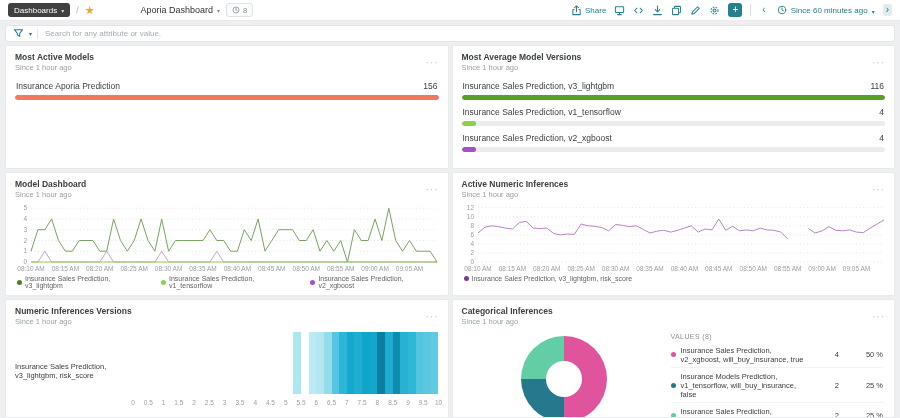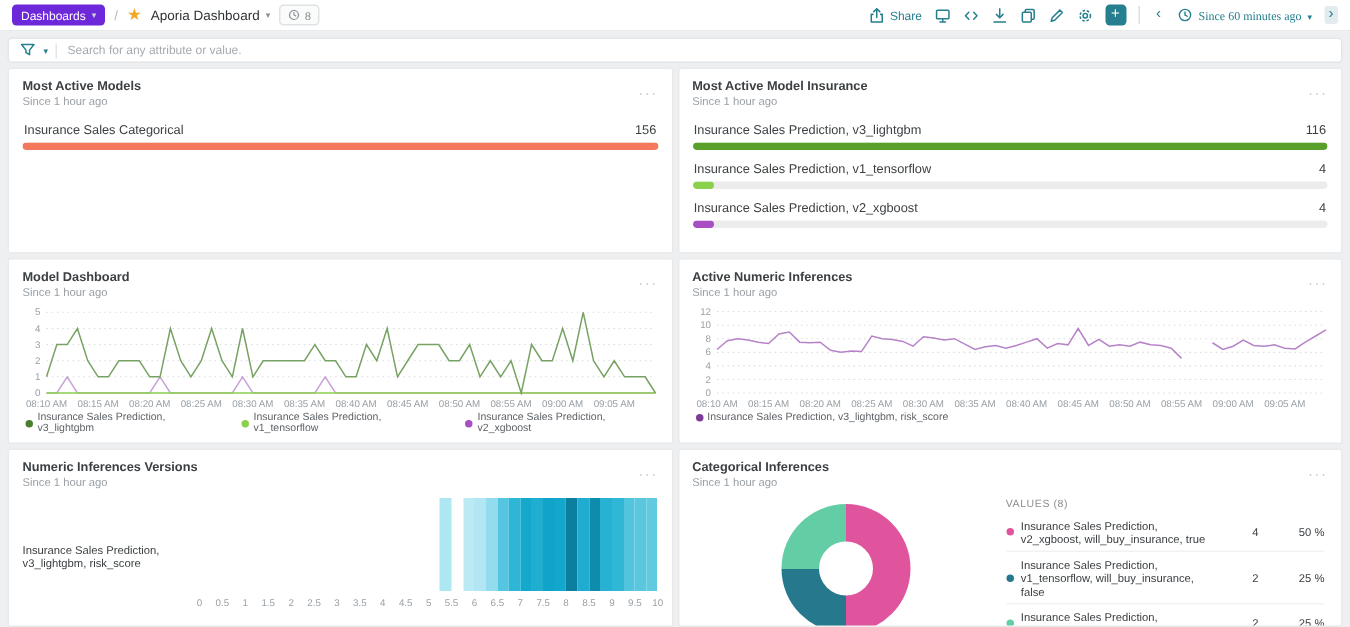--- a/index.html
+++ b/index.html
@@ -11,29 +11,29 @@
     color:#3c4043;
   }
   
   .topbar{
     height:21px; background:#fff; border-bottom:1px solid #e8eaec;
     display:flex; align-items:center; justify-content:space-between;
     padding:0 8px;
   }
   .tb-left{ display:flex; align-items:center; gap:6px; }
   .dash-pill{
-    background:#6d28d9; color:#fff; font-size:8px; border:none; border-radius:3px;
+    background:#404040; color:#fff; font-size:8px; border:none; border-radius:3px;
     padding:2.5px 6px; display:flex; align-items:center; gap:4px; cursor:pointer;
     font-family:inherit;
   }
   .crumb-sep{ color:#b7bbbe; font-size:9px; }
   .star{ color:#f5a623; font-size:11px; line-height:1; cursor:pointer; }
   .title-btn{
     background:none; border:none; font-size:9px; color:#2f3337; font-family:inherit;
-    display:flex; align-items:center; gap:4px; padding:0; cursor:pointer;
+    display:flex; align-items:center; gap:4px; padding:0; cursor:pointer;margin-left:40px;
   }
   .caret{ font-size:6px; color:#8a8f94; }
   .caret-w{ font-size:6px; color:#cfd2d6; }
   .views-badge{
     display:flex; align-items:center; gap:3px; border:1px solid #e0e3e6;
     background:#fafbfb; border-radius:3px; padding:1.5px 5px;
     font-size:7.5px; color:#8a8f94;
   }
   .tb-right{ display:flex; align-items:center; gap:8px; }
   .icon-btn{
@@ -45,21 +45,21 @@
     width:14px; height:14px; background:#257f8e; border:none; border-radius:3px;
     color:#fff; font-size:10px; line-height:12px; text-align:center; padding:0; cursor:pointer;
   }
   .vsep{ width:1px; height:12px; background:#dcdfe2; }
   .nav-btn{
     background:none; border:none; color:#257f8e; font-size:10px; line-height:1;
     padding:1px 3px; cursor:pointer; font-family:inherit;
   }
   .nav-btn.boxed{ background:#e2ecee; border-radius:2px; }
   .time-btn{
-    background:none; border:none; color:#257f8e; font-size:8px; font-family:Liberation Serif, serif;
+    background:none; border:none; color:#257f8e; font-size:8px; font-family:Liberation Sans, sans-serif;
     display:flex; align-items:flex-end; gap:4px; padding:0; cursor:pointer;
   }
   
   .searchbar{
     margin:4px 5px 3px; background:#fff; border:1px solid #e3e6e8; border-radius:3px;
     height:17px; display:flex; align-items:center; gap:5px; padding:0 7px;
   }
   .searchbar input{
     flex:1; border:none; outline:none; background:transparent;
     font-size:8px; color:#3c4043; font-family:inherit;
@@ -216,34 +216,34 @@
     <div class="panel-head">
       <div>
         <div class="p-title">Most Active Models</div>
         <div class="p-sub">Since 1 hour ago</div>
       </div>
       <button class="menu-dots">···</button>
     </div>
     <div class="bars" id="bars-models">
         <div class="bar-row">
           <div class="bar-top">
-            <span>Insurance Sales Categorical</span>
+            <span>Insurance Aporia Prediction</span>
             <span>156</span>
           </div>
           <div class="bar-track">
             <div class="bar-fill" style="width: 100%; background: rgb(244, 121, 92);"></div>
           </div>
         </div>
       </div>
   </div>
 
   <div class="panel h124">
     <div class="panel-head">
       <div>
-        <div class="p-title">Most Active Model Insurance</div>
+        <div class="p-title">Most Average Model Versions</div>
         <div class="p-sub">Since 1 hour ago</div>
       </div>
       <button class="menu-dots">···</button>
     </div>
     <div class="bars" id="bars-versions">
         <div class="bar-row">
           <div class="bar-top">
             <span>Insurance Sales Prediction, v3_lightgbm</span>
             <span>116</span>
           </div>
@@ -452,21 +452,21 @@
         <div class="values-header">VALUES (8)</div>
         <div id="values-rows">
             <div class="val-row">
               <span class="val-dot" style="background: rgb(224, 84, 158);"></span>
               <span class="val-label">Insurance Sales Prediction, v2_xgboost, will_buy_insurance, true</span>
               <span class="val-count">4</span>
               <span class="val-pct">50 %</span>
             </div>
             <div class="val-row">
               <span class="val-dot" style="background: rgb(38, 121, 140);"></span>
-              <span class="val-label">Insurance Sales Prediction, v1_tensorflow, will_buy_insurance, false</span>
+              <span class="val-label">Insurance Models Prediction, v1_tensorflow, will_buy_insurance, false</span>
               <span class="val-count">2</span>
               <span class="val-pct">25 %</span>
             </div>
             <div class="val-row">
               <span class="val-dot" style="background: rgb(99, 205, 166);"></span>
               <span class="val-label">Insurance Sales Prediction, v1_tensorflow, will_buy_insurance, true</span>
               <span class="val-count">2</span>
               <span class="val-pct">25 %</span>
             </div>
           </div>

